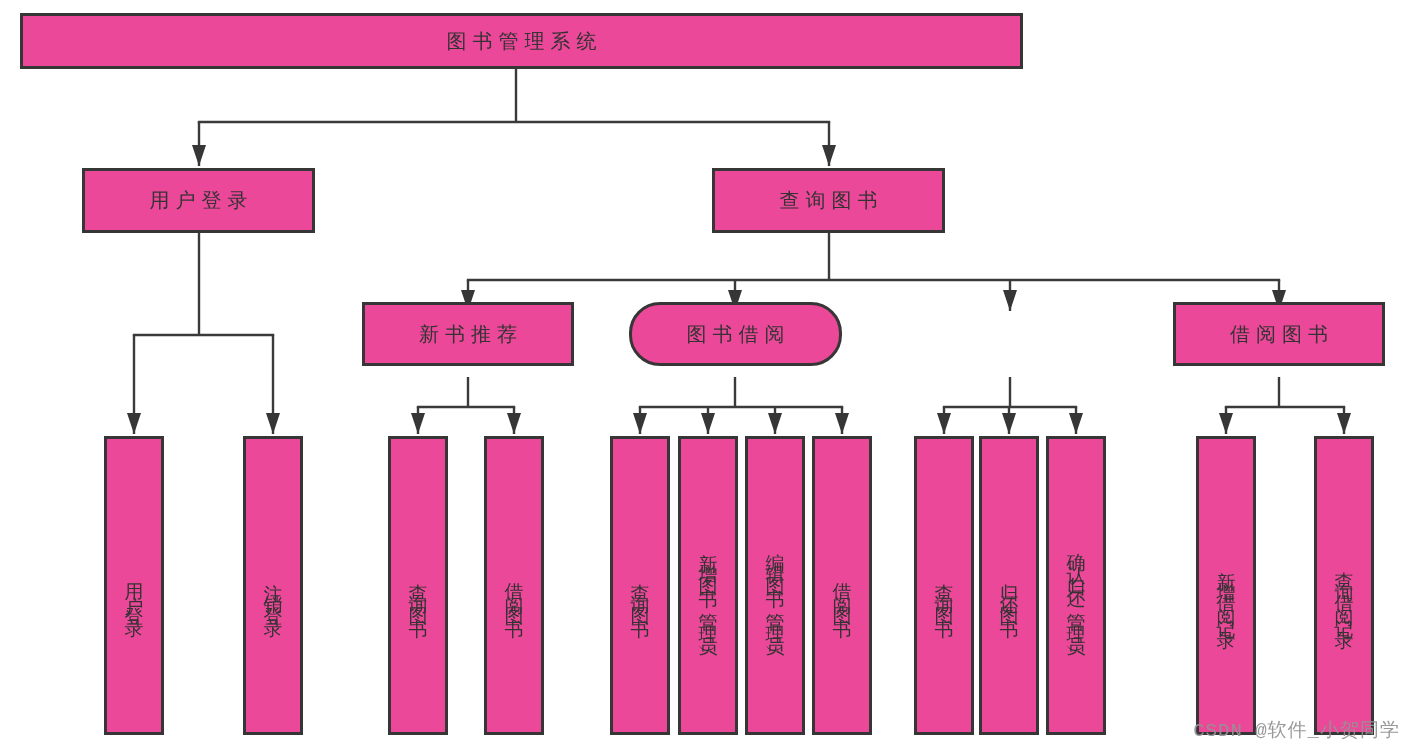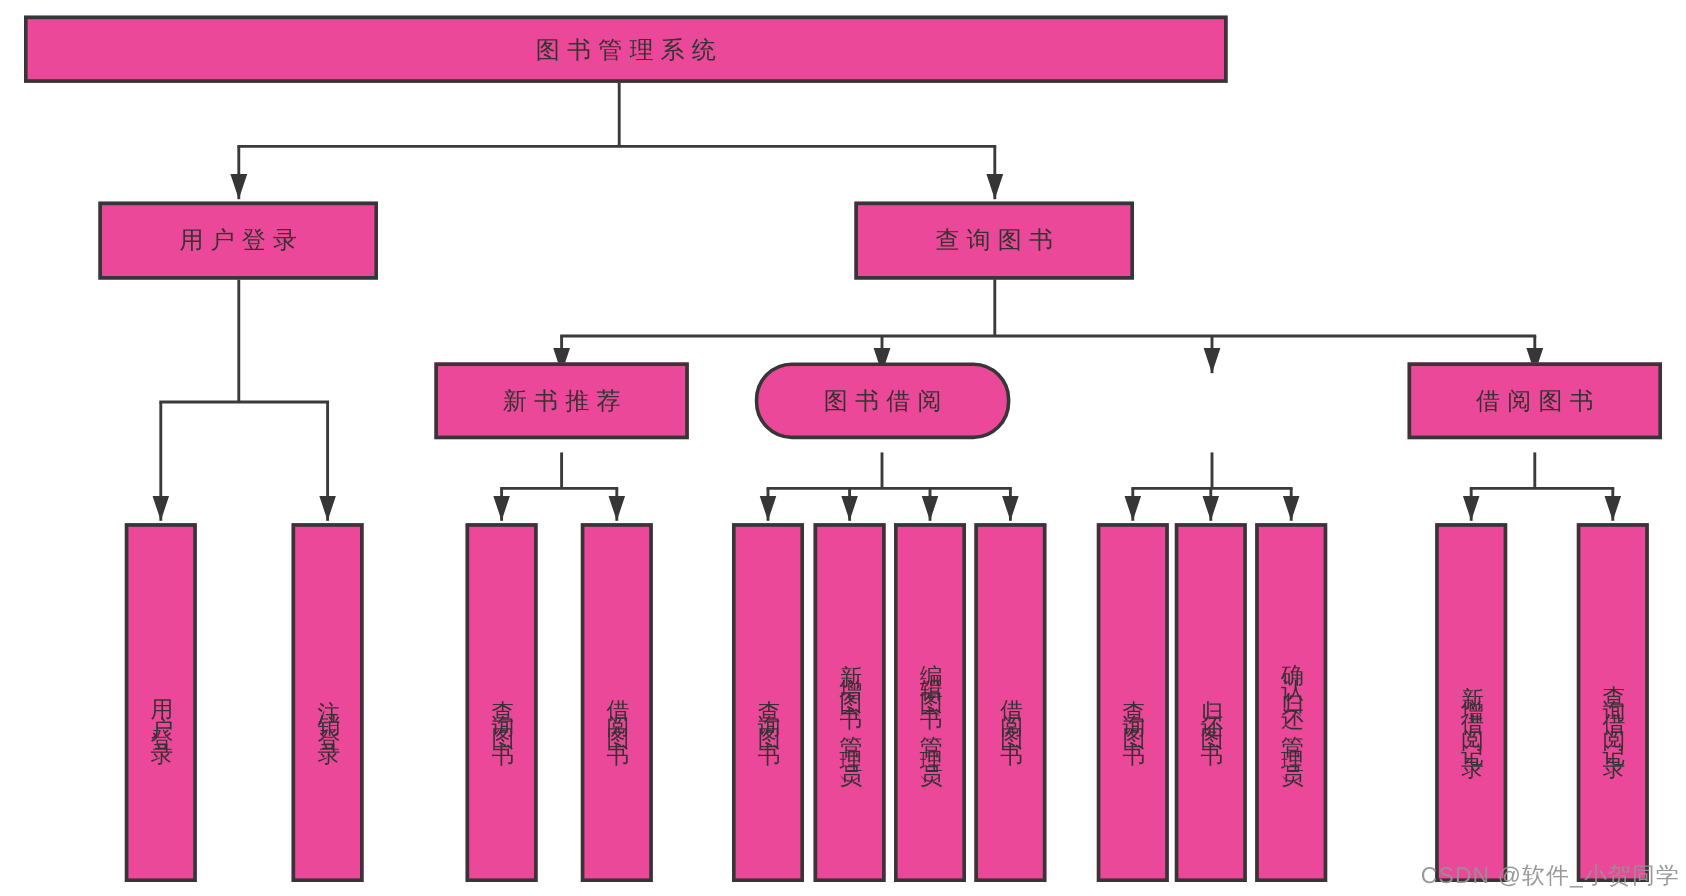--- a/index.html
+++ b/index.html
@@ -62,20 +62,21 @@
 
   .watermark {
     position: absolute;
     right: 5px;
     bottom: 4px;
     z-index: 3;
     font-size: 19px;
     color: rgba(148, 148, 148, 0.95);
     letter-spacing: 1px;
     white-space: nowrap;
+    font-family: Liberation Mono, monospace;
   }
 </style>
 </head>
 <body>
 
 <div class="canvas">
 
   <svg class="edges" width="1405" height="747" viewBox="0 0 1405 747" aria-hidden="true">
     <defs>
       <marker id="arrow" markerUnits="userSpaceOnUse" markerWidth="22" markerHeight="16" refX="21" refY="8" orient="auto">

